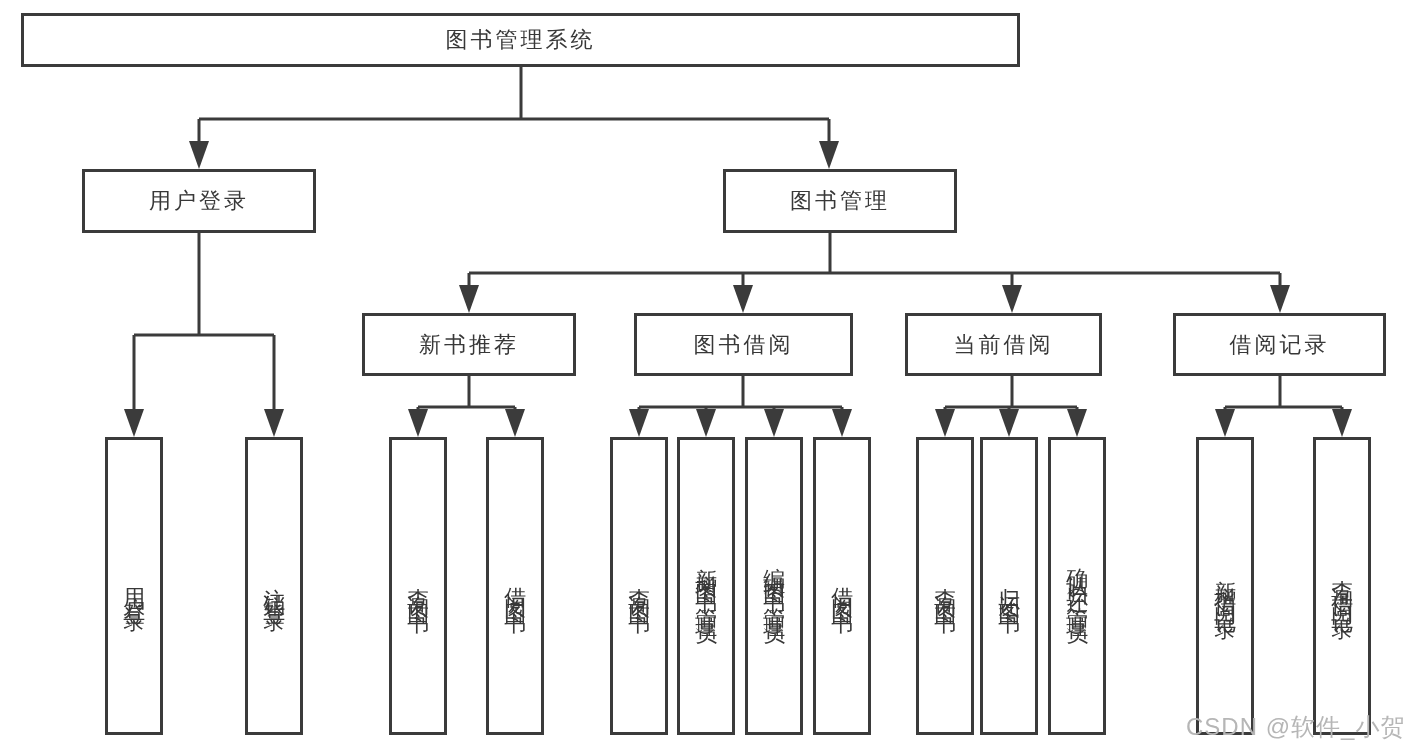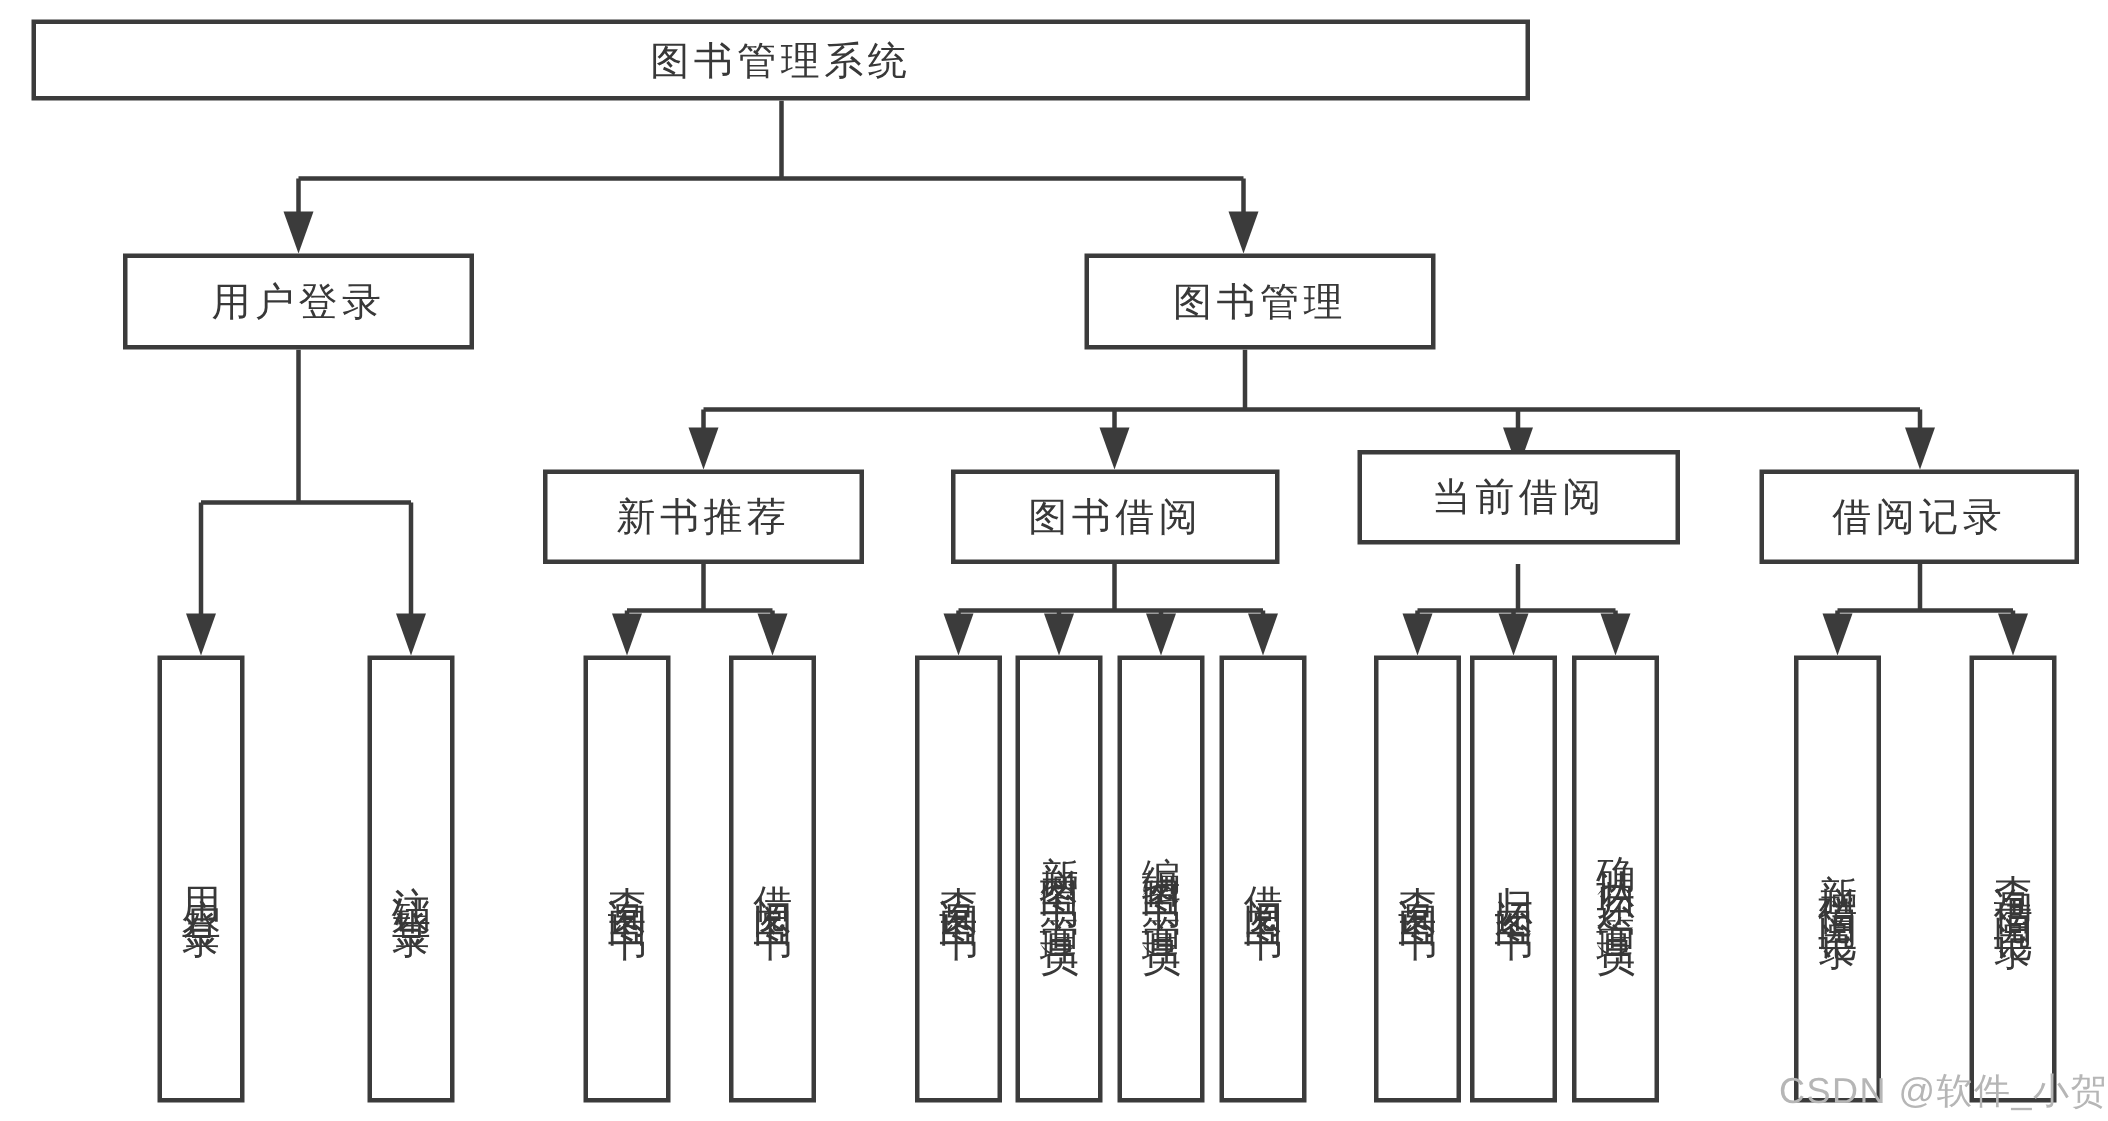--- a/index.html
+++ b/index.html
@@ -26,39 +26,39 @@
     position:absolute;
     box-sizing:border-box;
     border:3px solid var(--line);
     background:#ffffff;
     display:flex;
     align-items:center;
     justify-content:center;
     color:var(--text);
   }
   .box .lbl{
-    font-size:26px;
+    font-size:22px;
     letter-spacing:3px;
     white-space:nowrap;
     text-align:center;
   }
   .box.vbox .lbl{
     writing-mode:vertical-rl;
     text-orientation:mixed;
     letter-spacing:8px;
     line-height:1.2;
     white-space:nowrap;
   }
   
   .n-root   {left:21px;  top:13px;  width:999px; height:54px;}
   .n-login  {left:82px;  top:169px; width:234px; height:64px;}
   .n-mgmt   {left:723px; top:169px; width:234px; height:64px;}
   .n-sub0   {left:362px; top:313px; width:214px; height:63px;}
   .n-sub1   {left:634px; top:313px; width:219px; height:63px;}
-  .n-sub2   {left:905px; top:300px; width:215px; height:63px;}
+  .n-sub2   {left:905px; top:313px; width:197px; height:63px;}
   .n-sub3   {left:1173px;top:313px; width:213px; height:63px;}
   .leaf     {top:437px; width:58px; height:298px;}
   .n-l0 {left:105px;}  .n-l1 {left:245px;}
   .n-l2 {left:389px;}  .n-l3 {left:486px;}
   .n-l4 {left:610px;}  .n-l5 {left:677px;}
   .n-l6 {left:745px;}  .n-l7 {left:813px;}
   .n-l8 {left:916px;}  .n-l9 {left:980px;}  .n-l10{left:1048px;}
   .n-l11{left:1196px;} .n-l12{left:1313px;}
   .watermark{
     position:absolute;

